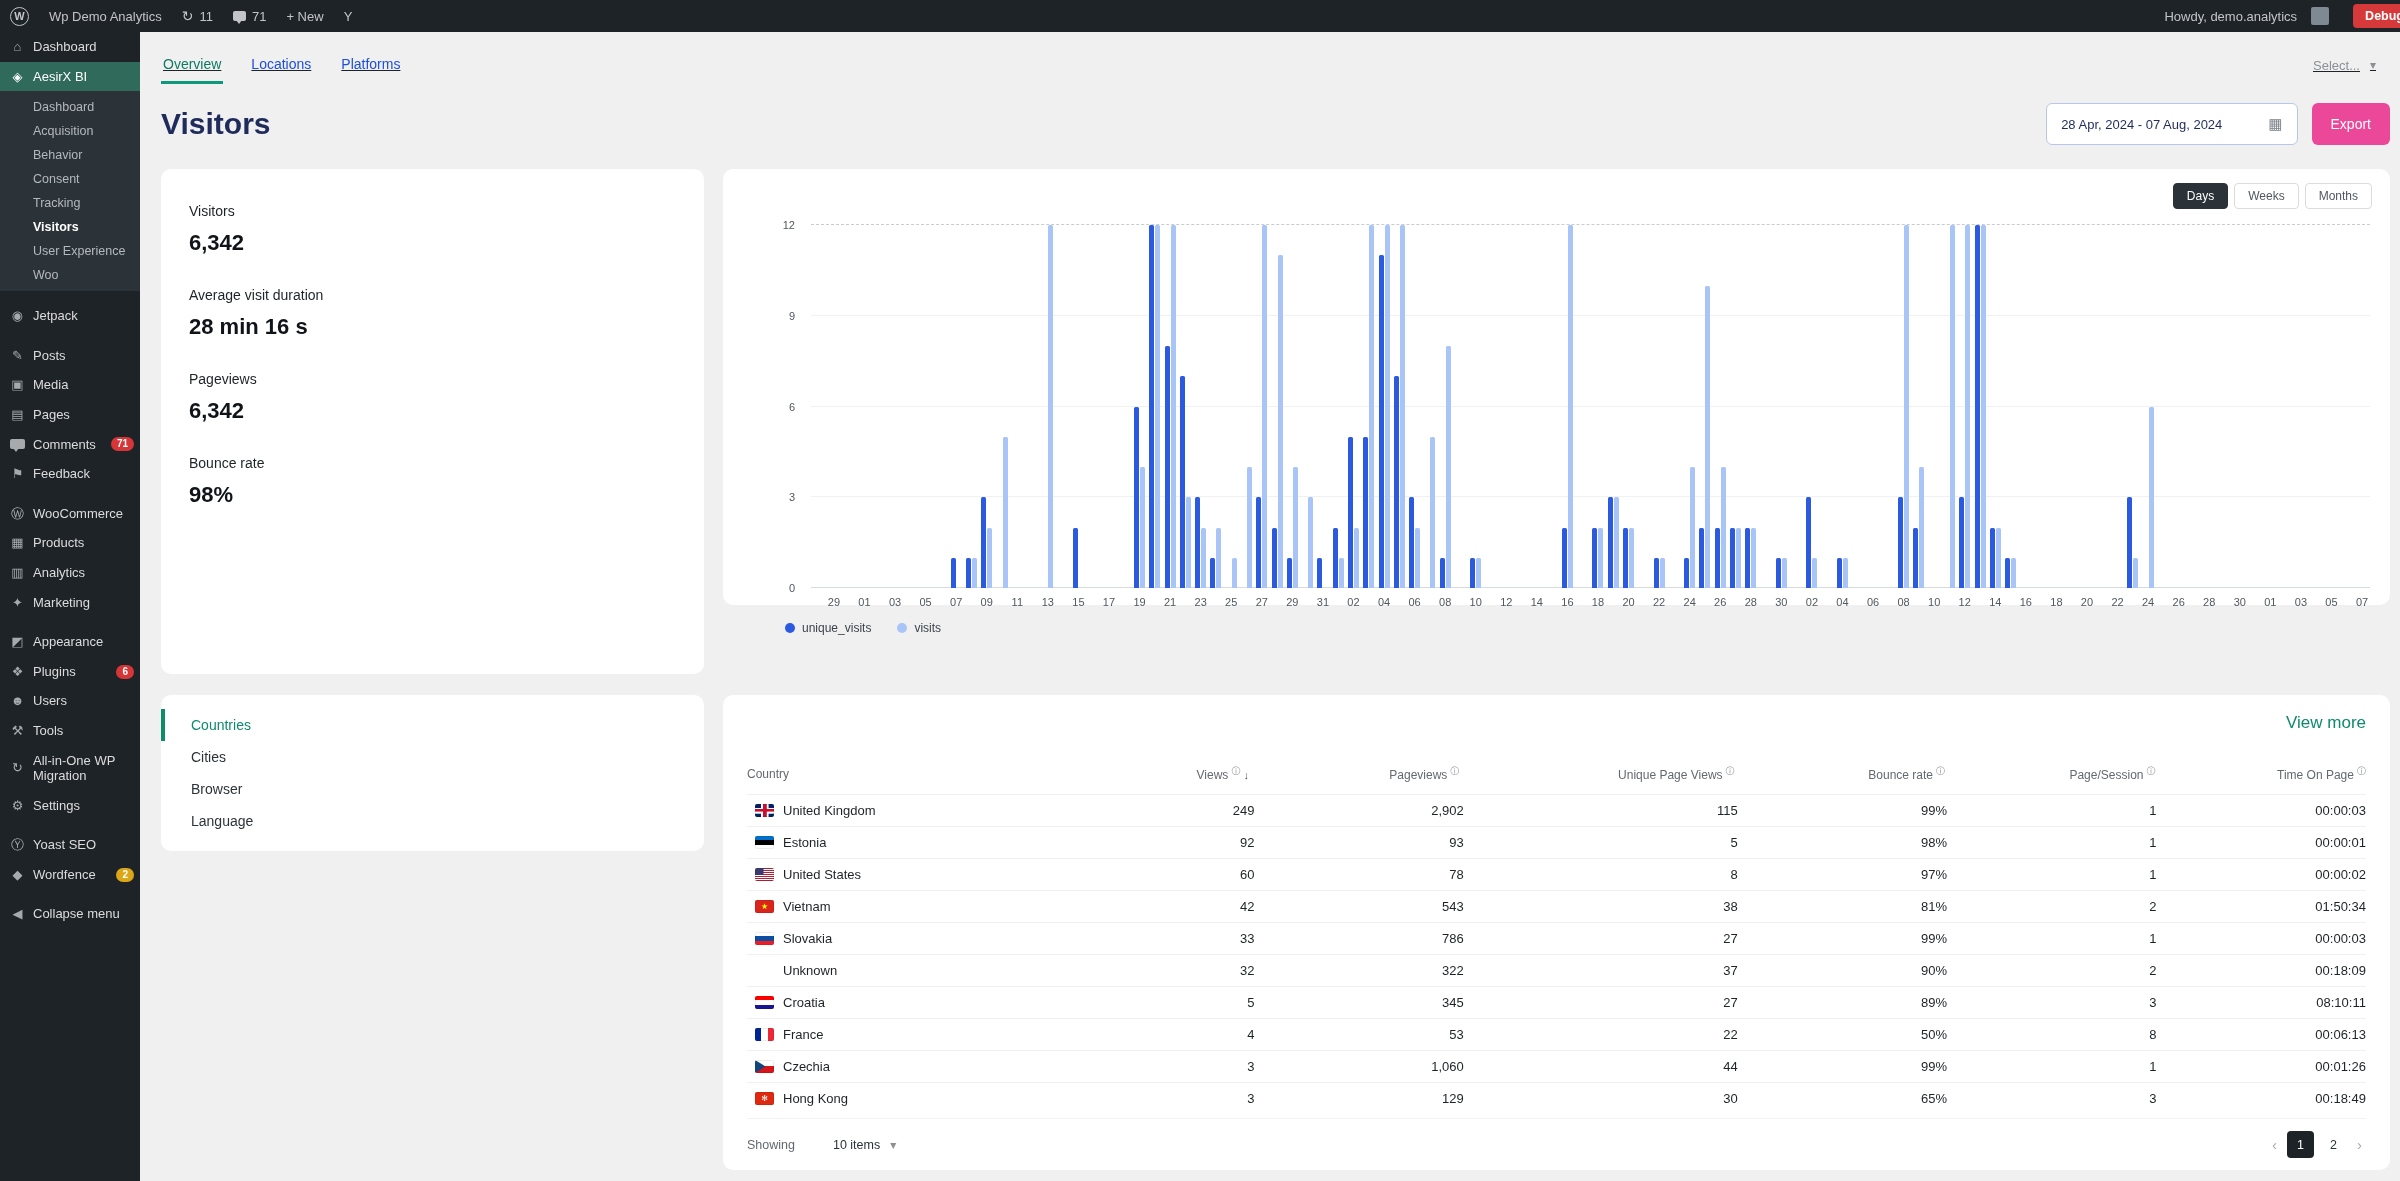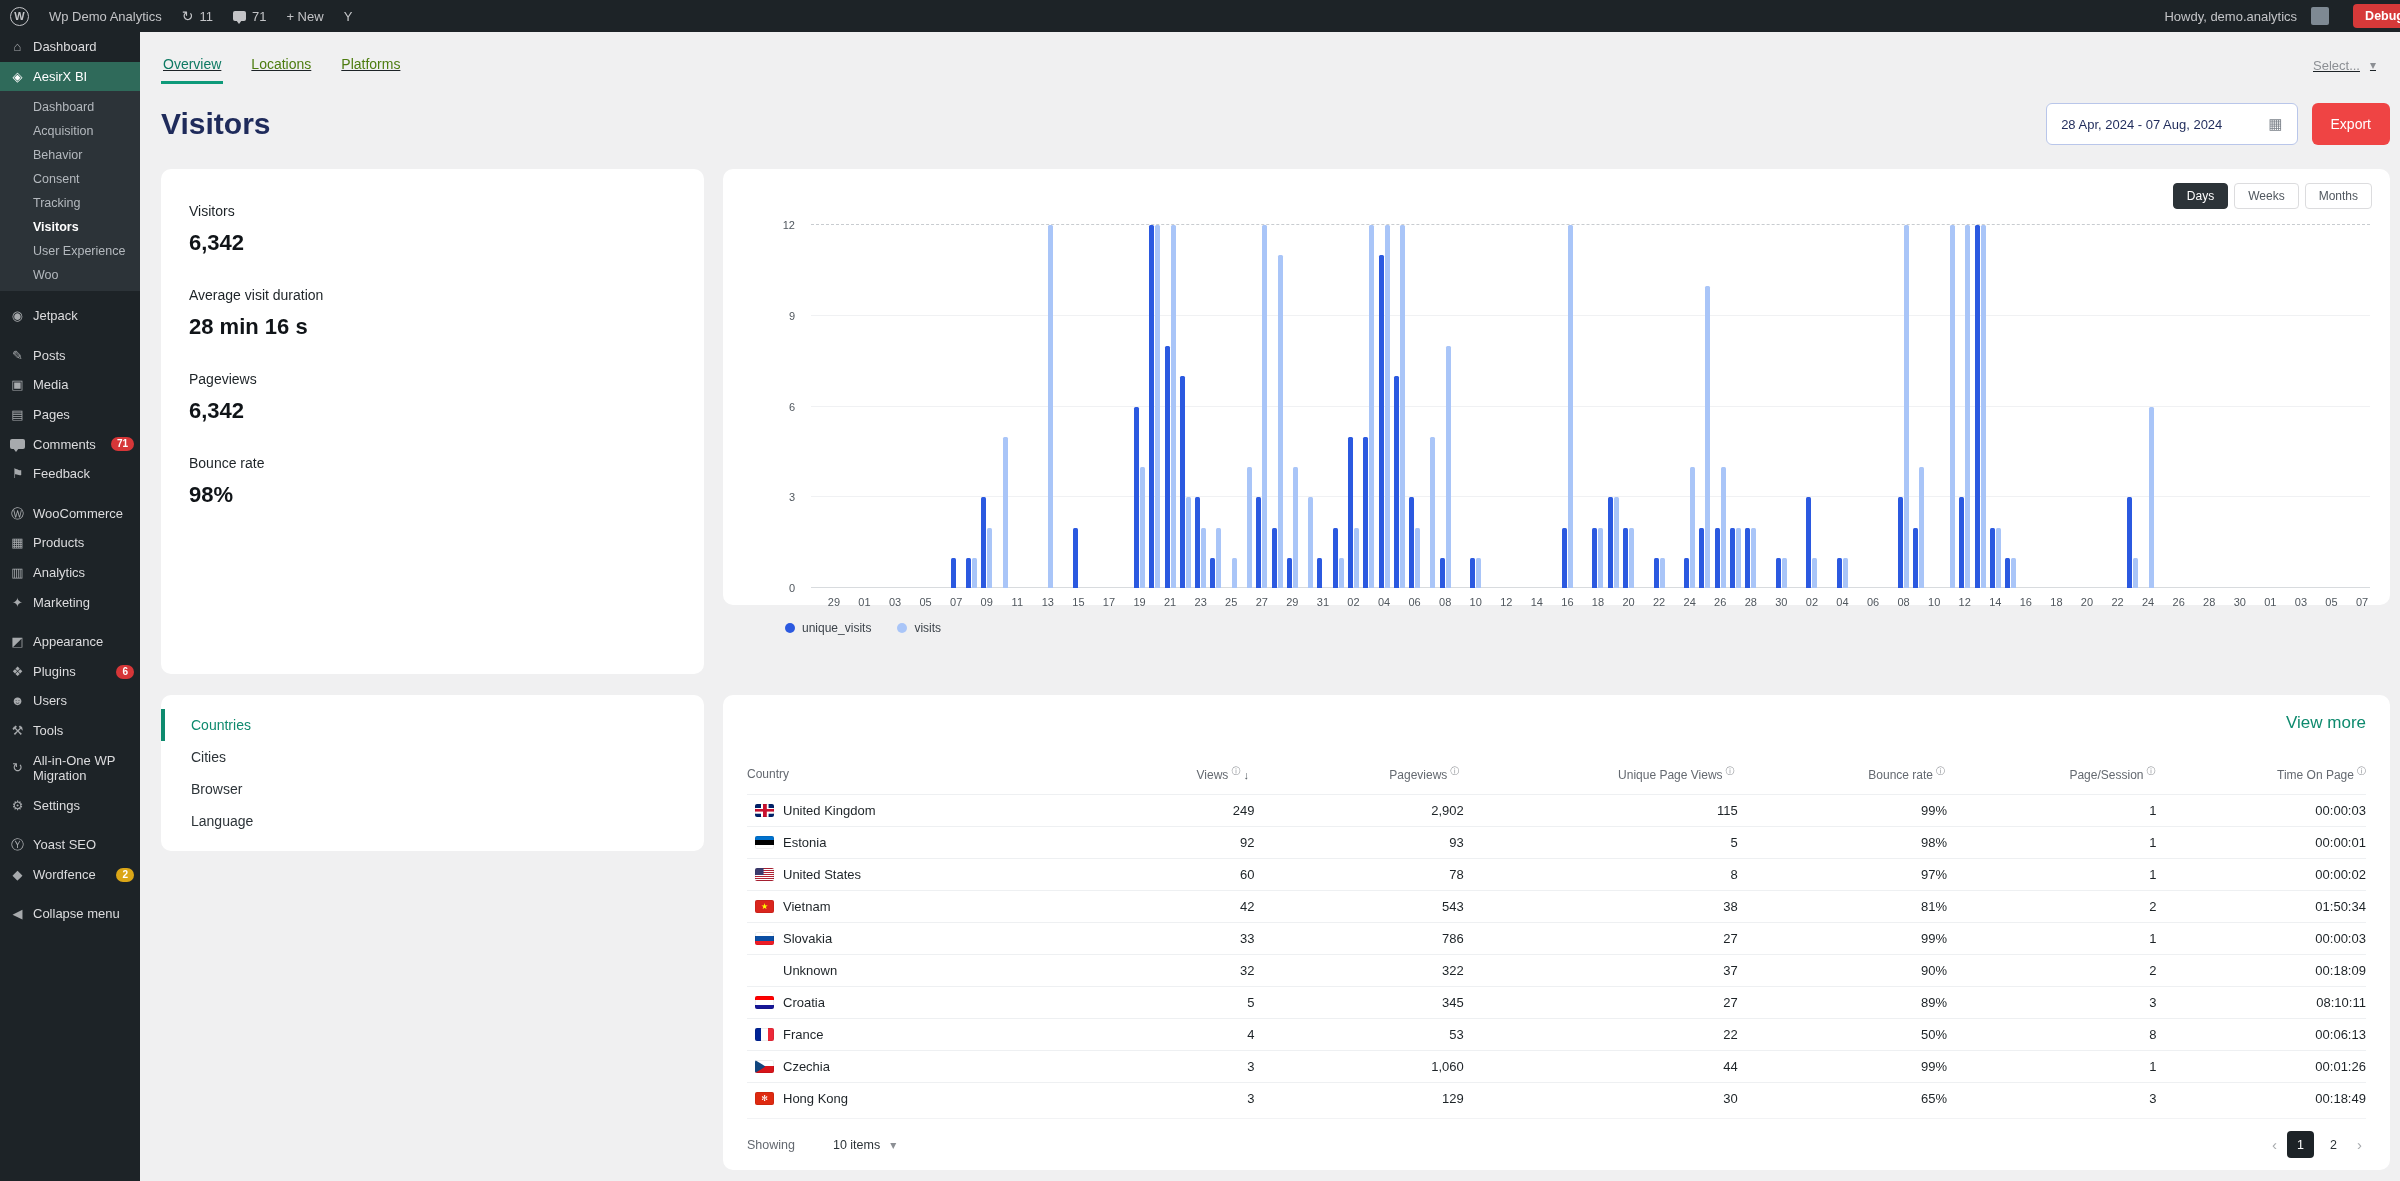--- a/index.html
+++ b/index.html
@@ -34,32 +34,32 @@
   .menu-gap { height:10px; }
   .submenu { background:#2c3338; padding:4px 0; }
   .submenu-item { padding:5px 8px 5px 33px; color:#b4b9be; font-size:12.5px; cursor:pointer; }
   .submenu-item.current { color:#fff; font-weight:bold; }
 
   
   .content { position:absolute; left:140px; top:32px; right:0; bottom:0; padding:14px 10px 0 21px; }
 
   .tabs-row { display:flex; align-items:center; height:38px;text-decoration:underline; }
   .tabs { display:flex; align-items:flex-end; height:100%; }
-  .tab { font-size:14px; color:#4d7c0f; padding:9px 2px; margin-right:26px; cursor:pointer; border-bottom:3px solid transparent; }
+  .tab { font-size:14px; color:#1d4ed8; padding:9px 2px; margin-right:26px; cursor:pointer; border-bottom:3px solid transparent; }
   .tab.active { color:#0e7a63; border-bottom-color:#0e9a7a; }
   .select-filter { margin-left:auto; display:flex; align-items:center; gap:10px; color:#8c8f94; font-size:13px; cursor:pointer; padding-right:14px; }
   .select-chev { font-size:12px; color:#8c8f94; }
 
   .page-header { display:flex; align-items:center; margin-top:16px; height:48px; }
   .page-title { font-size:30px; font-weight:bold; color:#1f2b5b; }
   .header-actions { margin-left:auto; display:flex; align-items:center; gap:14px; }
   .date-picker { display:flex; align-items:center; gap:46px; background:#fff; border:1px solid #b9c6ea;
     border-radius:6px; height:42px; padding:0 14px; font-size:13px; color:#1f2b5b; cursor:pointer; }
   .calendar-icon { color:#7c828a; font-size:15px; }
-  .export-btn { background:#ef4444; color:#fff; font-size:14px; border:none; border-radius:6px;
+  .export-btn { background:#ec4899; color:#fff; font-size:14px; border:none; border-radius:6px;
     height:42px; padding:0 19px; cursor:pointer; }
 
   .cards-row { display:flex; gap:19px; margin-top:21px; }
   .card { background:#fff; border-radius:10px; }
 
   
   .stats-card { width:543px; height:505px; padding:34px 28px; flex:none; }
   .stat-block { margin-bottom:31px; }
   .stat-label { font-size:14px; color:#1d2327; margin-bottom:11px; }
   .stat-value { font-size:22px; font-weight:bold; color:#101418; }

